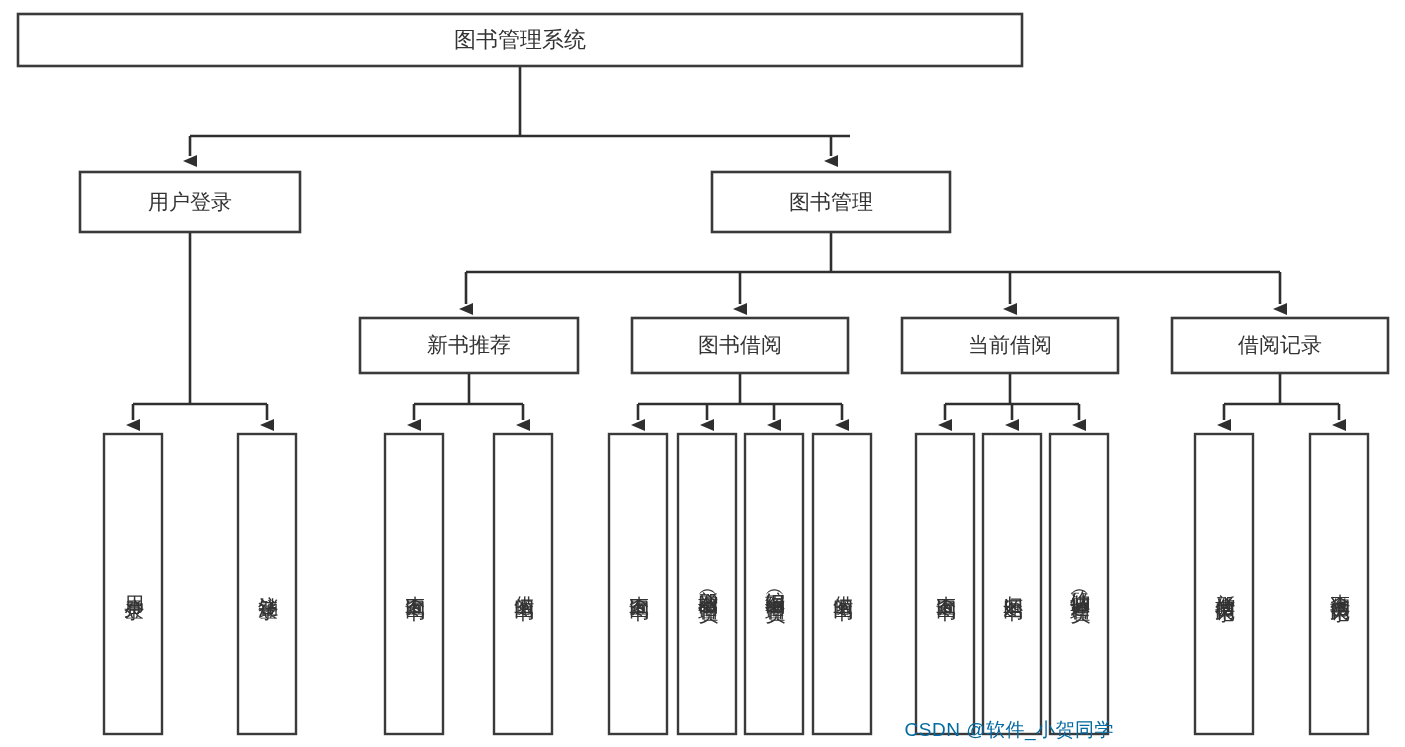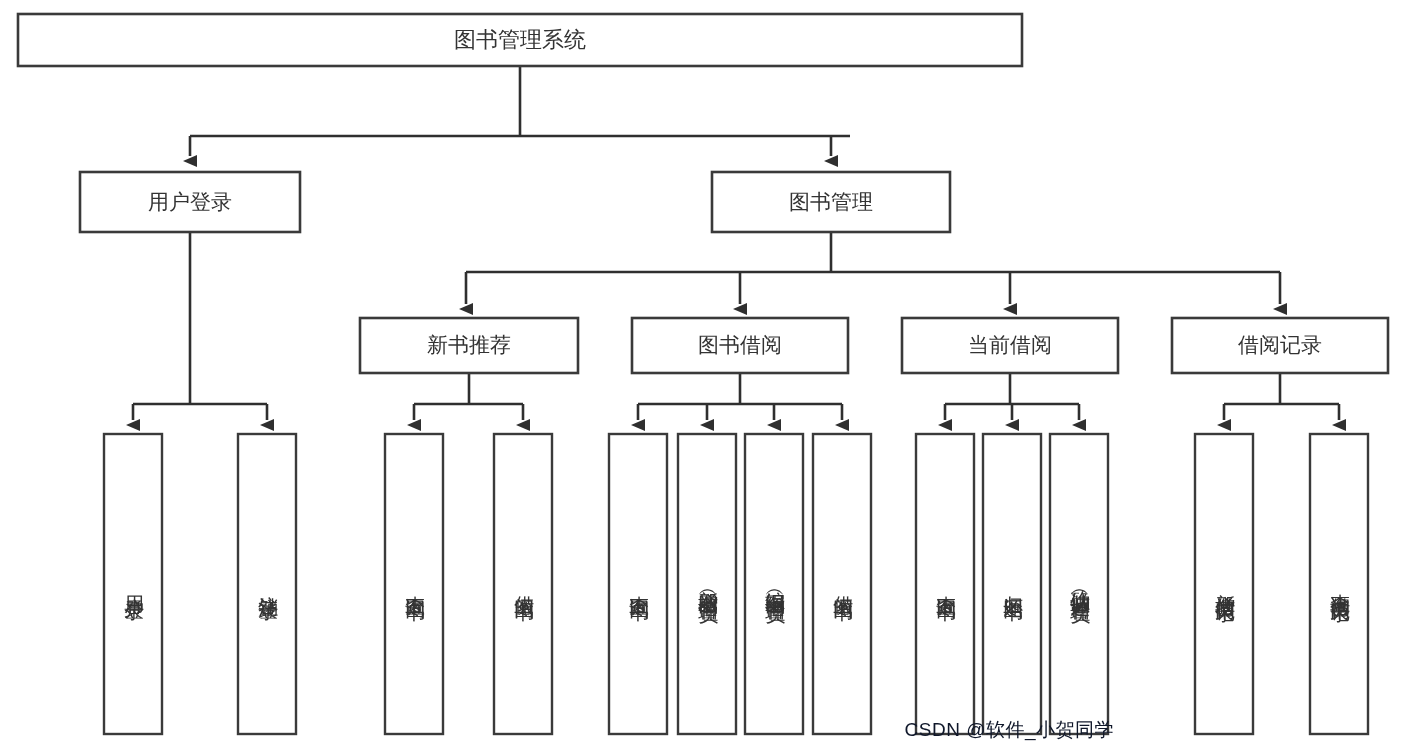--- a/index.html
+++ b/index.html
@@ -30,21 +30,21 @@
     text-anchor:middle;
     dominant-baseline:middle;
     writing-mode:vertical-rl;
     letter-spacing:2px;
   }
   .watermark{
     position:absolute;
     right:10px;bottom:4px;
     font-family:"Liberation Sans","DejaVu Sans",sans-serif;
     font-size:19px;
-    color:#0f172a;
+    color:#0369a1;
     white-space:nowrap;
     letter-spacing:0.5px;
   }
 </style>
 </head>
 <body>
 
 <div id="diagram-root">
 
   <svg id="flow" viewBox="0 0 1405 747">

